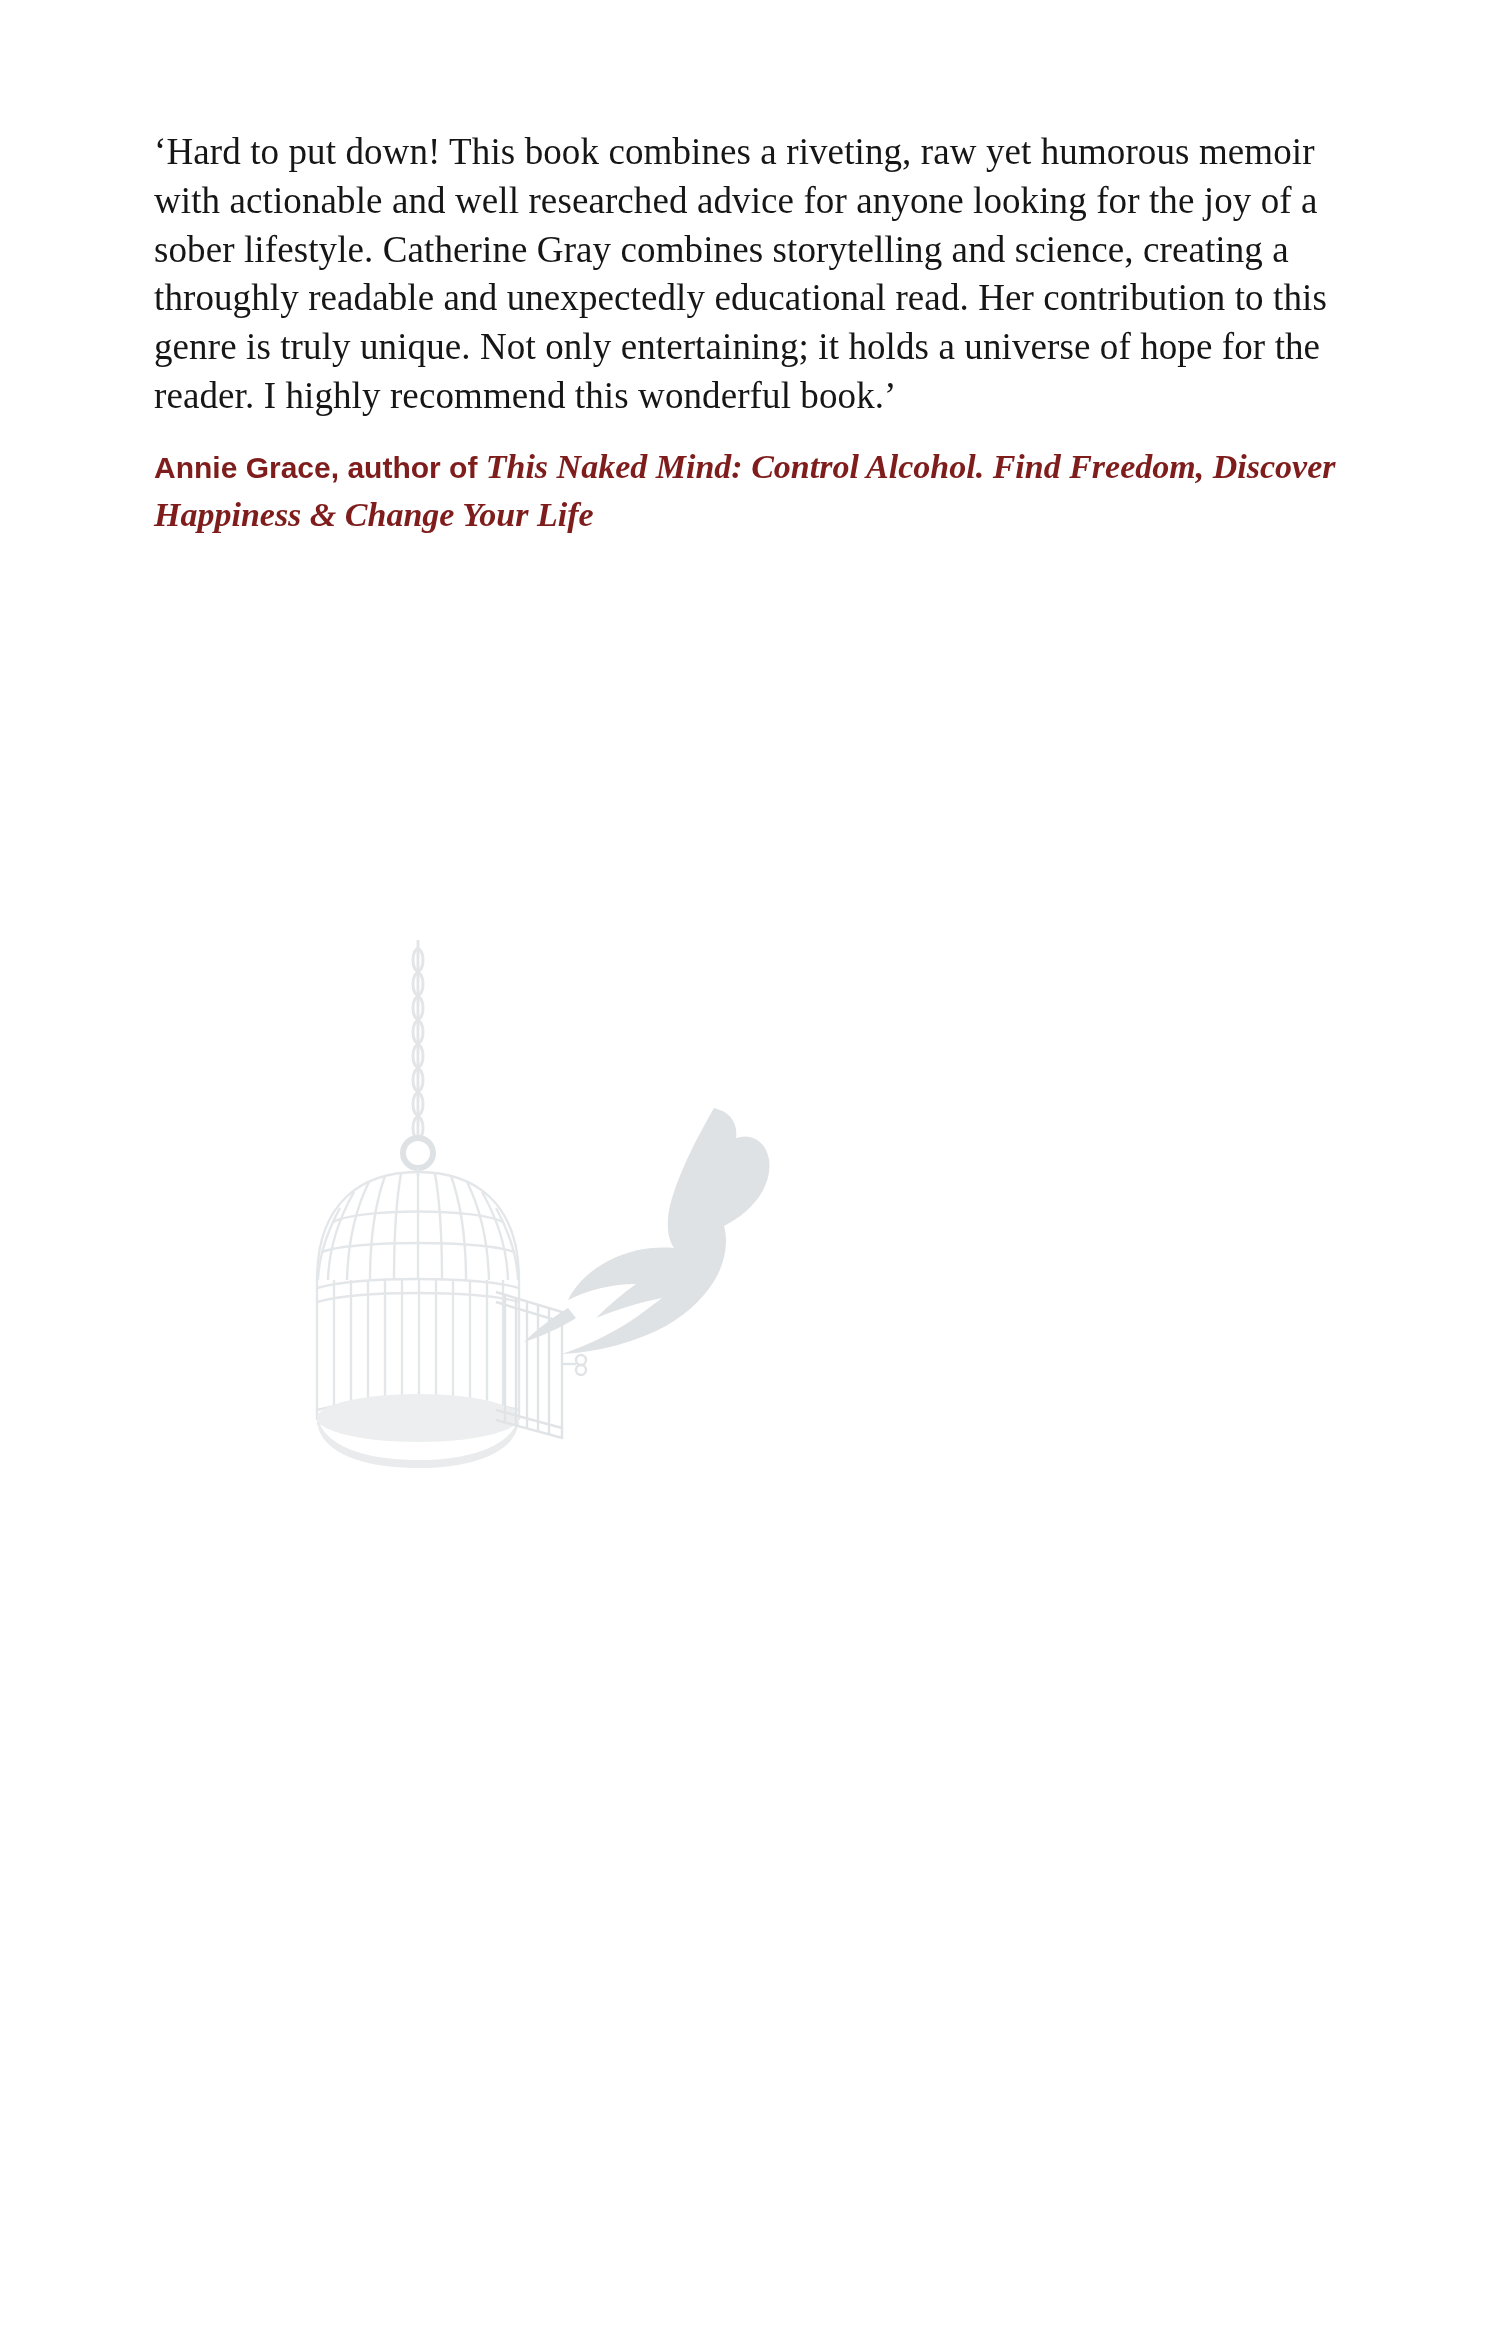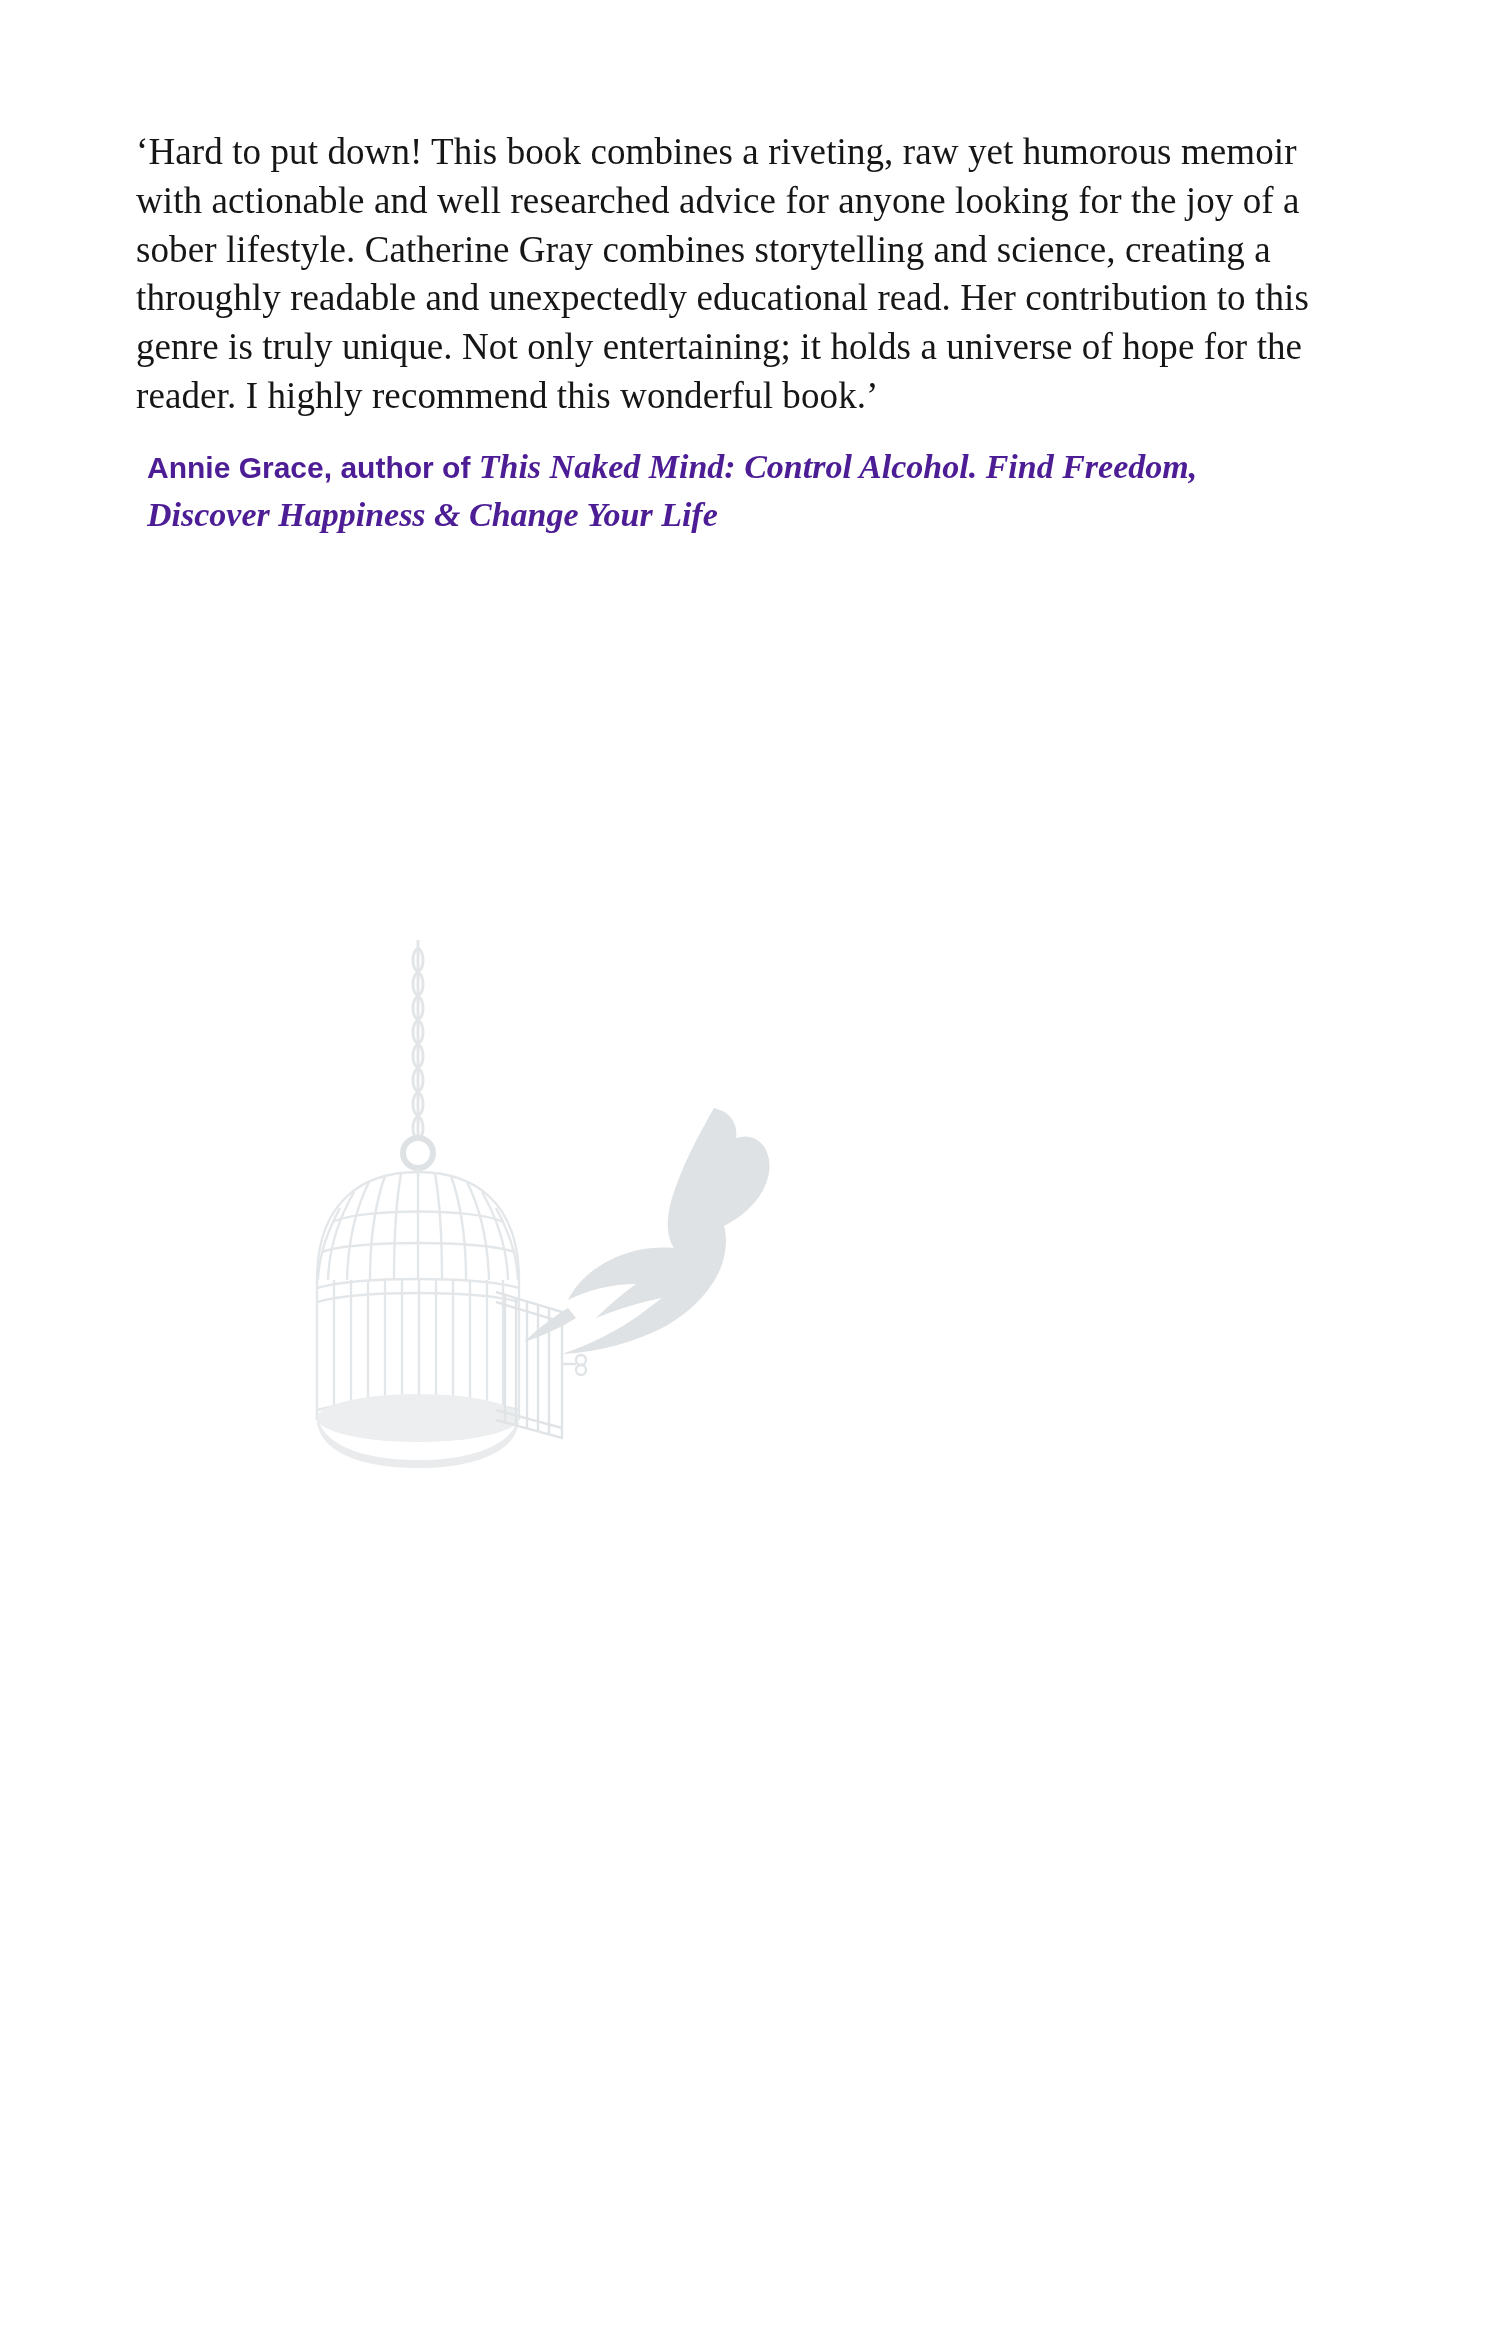--- a/index.html
+++ b/index.html
@@ -15,21 +15,21 @@
     color: #1a1a1a;
     overflow: hidden;
   }
   .page {
     position: absolute;
     inset: 0;
     background: #ffffff;
   }
   .content {
     position: absolute;
-    left: 136px;
+    left: 154px;
     top: 128px;
     width: 1190px;
   }
 
   
   .quote {
     font-family: "Liberation Serif", serif;
     font-size: 37px;
     line-height: 1.32;
     color: #161616;
@@ -37,22 +37,22 @@
     margin: 0;
   }
   .quote p {
     margin: 0;
   }
   .attrib {
     font-family: "Liberation Sans", sans-serif;
     font-weight: bold;
     font-size: 30px;
     line-height: 1.42;
-    color: #4c1d95;
-    margin: 22px 0 0 11px;
+    color: #7f1d1d;
+    margin: 22px 0 0 0;
   }
   .attrib .work {
     font-family: "Liberation Serif", serif;
     font-weight: bold;
     font-style: italic;
     font-size: 34px;
   }
   .block-gap {
     height: 108px;
   }

